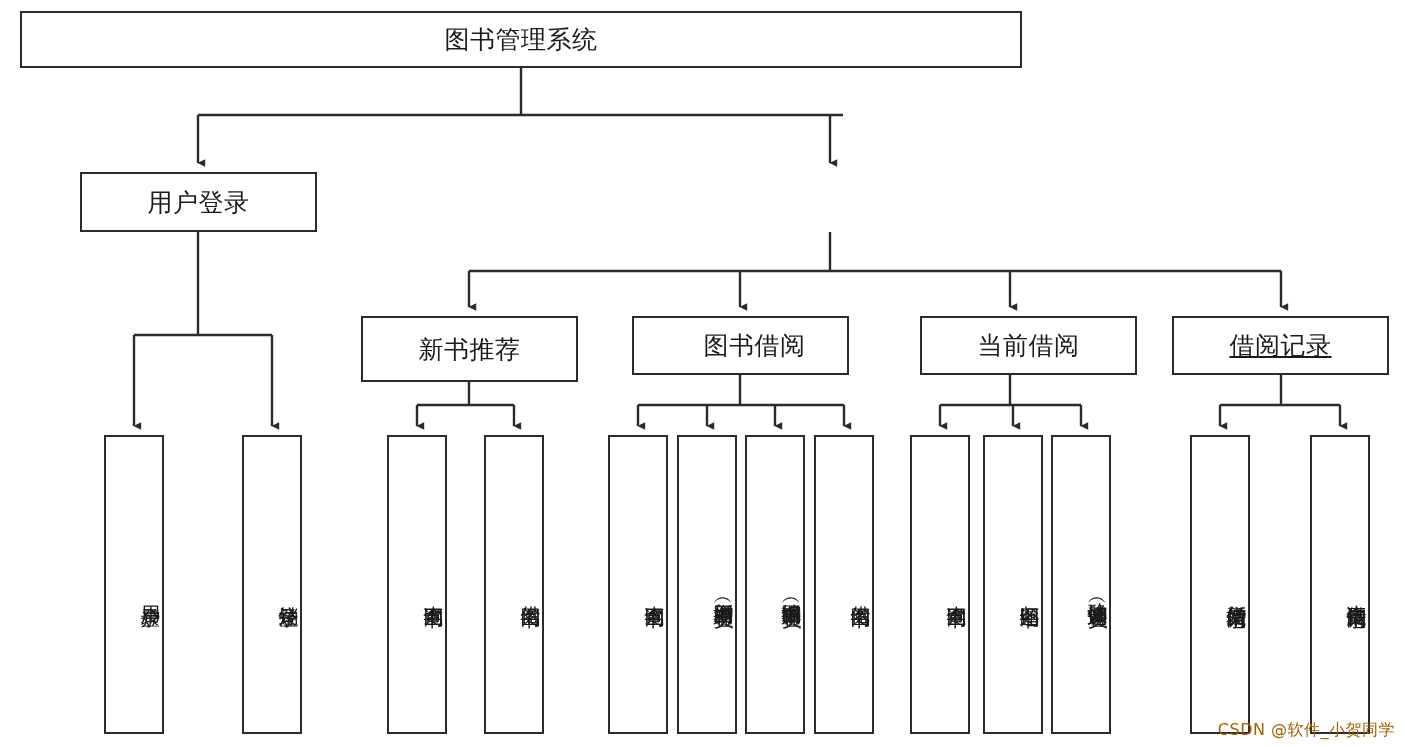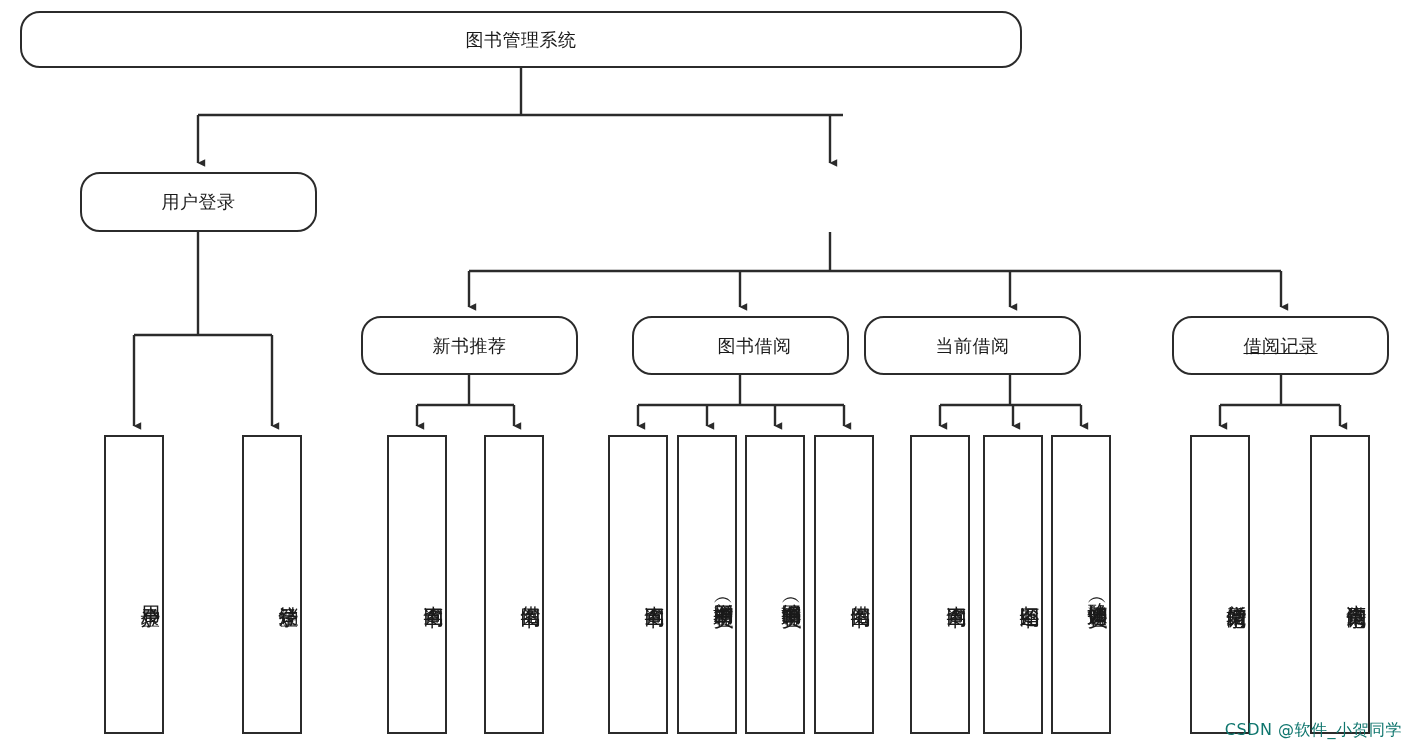--- a/index.html
+++ b/index.html
@@ -31,46 +31,45 @@
     position: absolute;
     box-sizing: border-box;
     background: #ffffff;
     border: 2px solid #2b2b2b;
     display: flex;
     align-items: center;
     justify-content: center;
     color: #1a1a1a;
   }
   .node.horiz {
-    font-size: 18px;
+    font-size: 25px;
     letter-spacing: 0.5px;
-    border-radius: 20px;
   }
   .node.vert {
     writing-mode: vertical-rl;
     text-orientation: upright;
     font-size: 20px;
     align-items: flex-start;
     justify-content: center;
     padding-top: 14px;
     line-height: 1.18;
     letter-spacing: 1px;
   }
   .node.vert .vtext {
     writing-mode: vertical-rl;
     text-orientation: upright;
     display: block;
     white-space: nowrap;
   }
   .watermark {
     position: absolute;
-    right: 3px;
+    right: 10px;
     bottom: 6px;
     font-size: 16px;
-    color: #0f766e;
+    color: #a16207;
     white-space: nowrap;
     letter-spacing: 0.5px;
   }
 </style>
 </head>
 <body>
 
 <div id="diagram-root">
 
   <svg class="wires" viewBox="0 0 1405 747" xmlns="http://www.w3.org/2000/svg">
@@ -124,27 +123,27 @@
   </svg>
 
   <div class="node horiz" style="left: 20px; top: 11px; width: 1002px; height: 57px;">
     <span>图书管理系统</span>
   </div>
 
   <div class="node horiz" style="left: 80px; top: 172px; width: 237px; height: 60px;">
     <span>用户登录</span>
   </div>
 
-  <div class="node horiz" style="left: 361px; top: 316px; width: 217px; height: 59px;">
+  <div class="node horiz" style="left: 361px; top: 316px; width: 217px; height: 66px;">
     <span>新书推荐</span>
   </div>
   <div class="node horiz" style="left: 632px; top: 316px; width: 217px; height: 59px; padding-left: 28px;">
     <span>图书借阅</span>
   </div>
-  <div class="node horiz" style="left: 864px; top: 316px; width: 217px; height: 59px;">
+  <div class="node horiz" style="left: 920px; top: 316px; width: 217px; height: 59px;">
     <span>当前借阅</span>
   </div>
   <div class="node horiz" style="left: 1172px; top: 316px; width: 217px; height: 59px; text-decoration: underline;">
     <span>借阅记录</span>
   </div>
 
   <div class="node vert" style="left: 104px; top: 435px; width: 60px; height: 299px;">
     <span class="vtext">用户登录</span>
   </div>
   <div class="node vert" style="left: 242px; top: 435px; width: 60px; height: 299px;">

